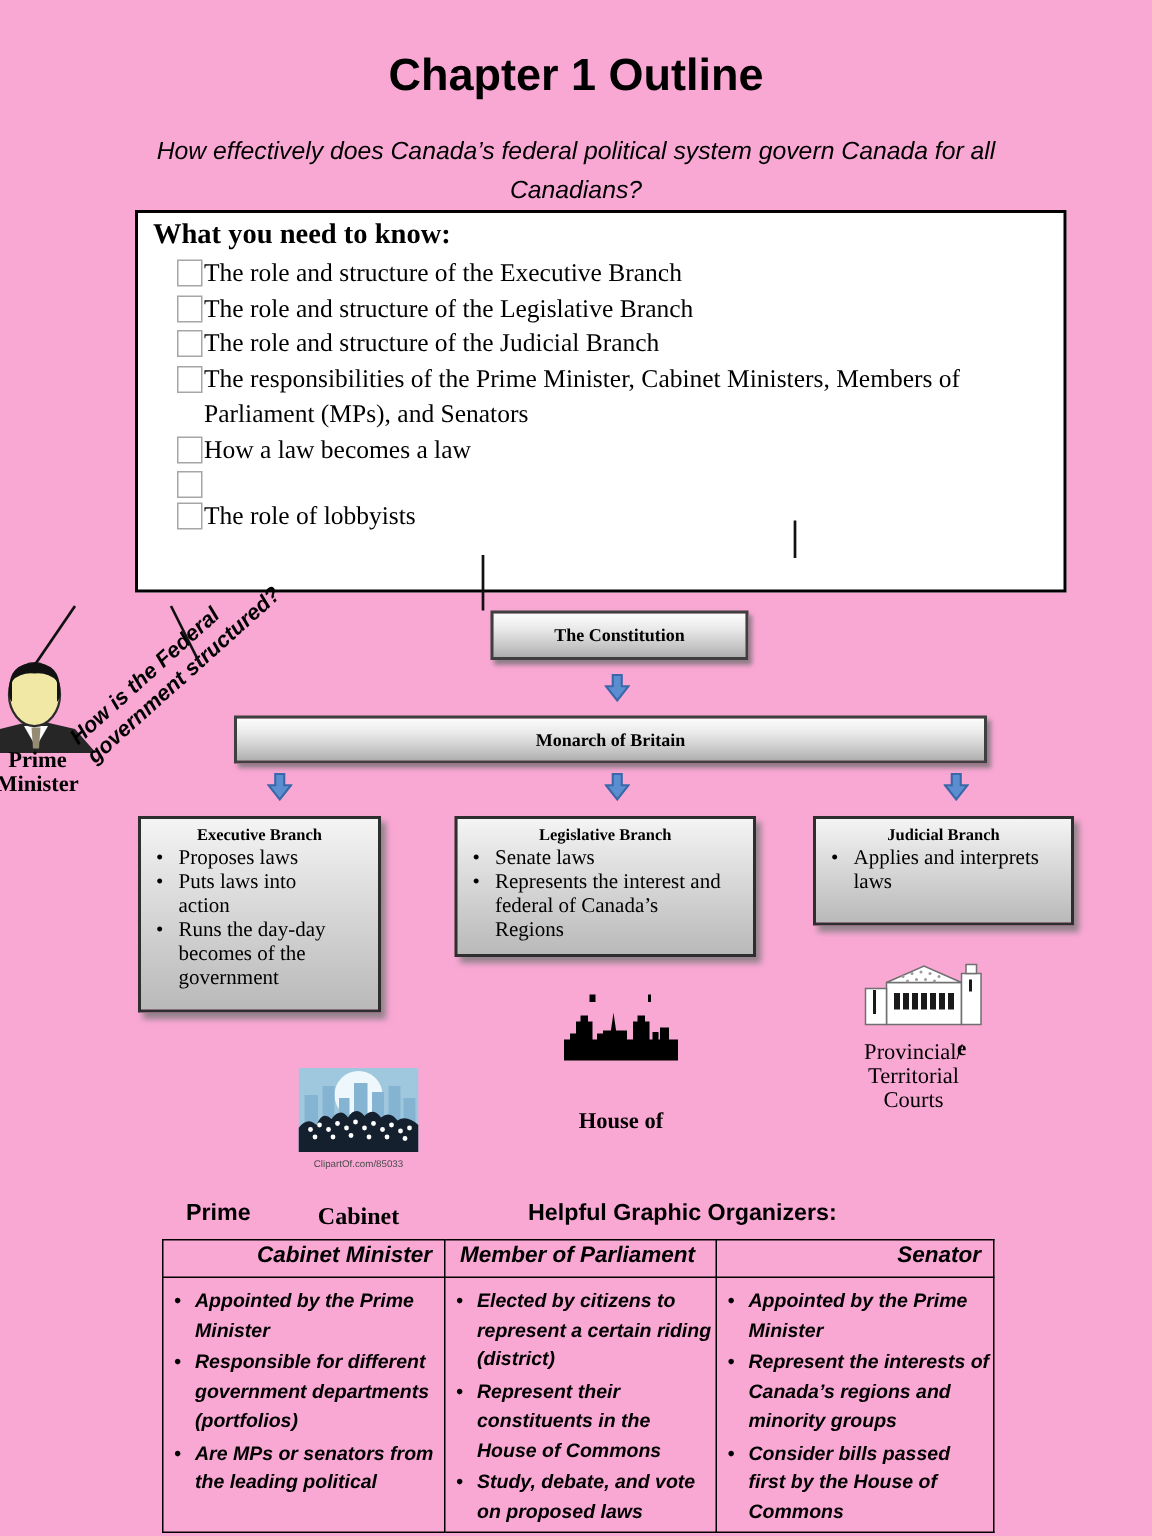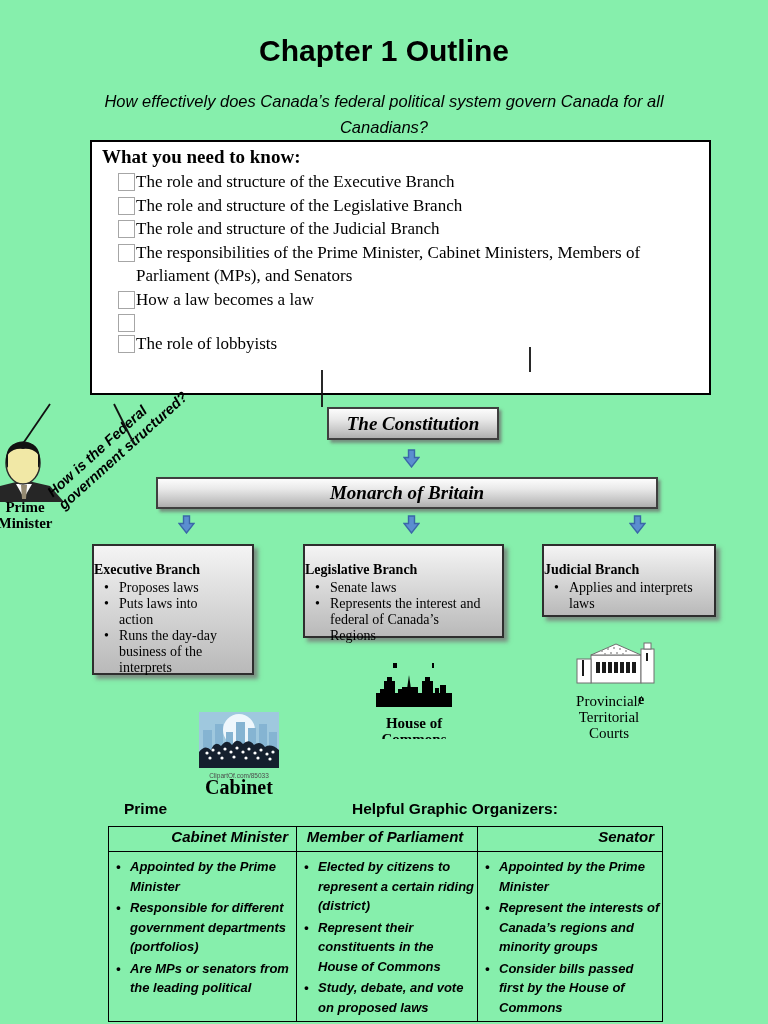--- a/index.html
+++ b/index.html
@@ -1,16 +1,16 @@
 <!DOCTYPE html>
 <html><head>
 <meta charset="utf-8">
 <style>
   html,body{margin:0;padding:0;background:#fff;}
-  .page{position:relative;width:768px;height:1024px;background:#86efac;overflow:hidden;
+  .page{position:relative;width:768px;height:1024px;background:#f9a8d4;overflow:hidden;
         font-family:"Liberation Serif",serif;color:#000;}
   
   .title{position:absolute;top:34px;left:0;width:768px;text-align:center;
          font-family:"Liberation Sans",sans-serif;font-weight:bold;font-size:30px;}
   .subtitle{position:absolute;top:88px;left:84px;width:600px;text-align:center;
          font-family:"Liberation Sans",sans-serif;font-style:italic;font-size:16.5px;line-height:1.6;}
   
   .knowbox{position:absolute;left:90px;top:140px;width:617px;height:251px;border:2.5px solid #000;background:#fff;}
   .knowbox h2{margin:4px 0 2px 10px;font-size:19px;font-weight:bold;}
   .kitem{display:flex;align-items:flex-start;margin-left:26px;line-height:23.5px;font-size:17px;}
@@ -21,36 +21,36 @@
   .pm-svg{position:absolute;left:-12px;top:440px;z-index:2;}
   .pm-label{position:absolute;left:-14px;top:499px;width:78px;text-align:center;
             font-weight:bold;font-size:15px;line-height:16px;z-index:2;}
   .question{position:absolute;left:44px;top:488px;transform:rotate(-42deg);transform-origin:0 0;
             font-family:"Liberation Sans",sans-serif;font-style:italic;font-weight:bold;
             font-size:14.5px;line-height:17px;white-space:nowrap;z-index:3;}
   
   .flowbox{position:absolute;border:2px solid #3f3f3f;
            background:linear-gradient(180deg,#fcfcfc 0%,#e9e9e9 35%,#c4c4c4 78%,#aeaeae 100%);
            box-shadow:2.5px 3px 3px rgba(110,110,110,.75);
-           text-align:center;font-weight:bold;font-size:19px;font-style:italic;}
+           text-align:center;font-weight:bold;font-size:12px;}
   .constitution{left:327px;top:407px;width:168px;height:29px;line-height:29px;}
   .monarch{left:156px;top:477px;width:498px;height:28px;line-height:28px;}
   .branch{position:absolute;border:2px solid #2e2e2e;
           background:linear-gradient(180deg,#f4f4f4 0%,#dcdcdc 40%,#b9b9b9 100%);
           box-shadow:3.5px 4px 4px rgba(120,120,120,.8);}
-  .branch h3{margin:16px 0 2px 0;text-align:left;font-size:14px;}
+  .branch h3{margin:5px 0 2px 0;text-align:center;font-size:11px;}
   .branch ul{margin:0;padding:0 20px 0 10px;list-style:none;font-size:14px;line-height:16px;}
   .branch li{position:relative;padding-left:15px;}
   .branch li::before{content:"\2022";position:absolute;left:0;top:0;}
   .b-exec{left:92px;top:544px;width:158px;height:127px;}
   .b-leg{left:303px;top:544px;width:197px;height:90px;}
   .b-jud{left:542px;top:544px;width:170px;height:69px;}
   .arrow{position:absolute;z-index:2;}
   
-  .clip-label{font-weight:bold;font-size:15px;text-align:center;line-height:16px;}
+  .clip-label{font-weight:bold;font-size:15px;text-align:center;line-height:16px;margin-top:24px;}
   .watermark{font-family:"Liberation Sans",sans-serif;font-size:6.5px;color:#4c4c4c;text-align:center;line-height:7px;}
   .cabinet-g{position:absolute;left:199px;top:712px;width:80px;}
   .house-g{position:absolute;left:374px;top:661px;width:80px;}
   .clipwrap{overflow:hidden;height:8px;}
   .courts-g{position:absolute;left:556px;top:640px;width:106px;}
   .courts-labels{position:relative;z-index:2;margin-top:1px;}
   .courts-labels div{font-weight:normal;font-size:15px;line-height:16px;text-align:center;}
   .stray-e{position:absolute;left:82px;top:52px;font-weight:bold;font-size:14px;z-index:1;}
   .senate-g{position:absolute;left:560px;top:735px;width:74px;}
   
@@ -145,21 +145,21 @@
   </svg>
   <svg class="arrow" style="left:629px;top:515px" width="17" height="19" viewBox="0 0 17 19">
     <path d="M5.5,1 L11.5,1 L11.5,8.5 L16,8.5 L8.5,18 L1,8.5 L5.5,8.5 Z" stroke-width="1.4" stroke="#3a67a8" fill="#5b8ed0"></path>
   </svg>
 
   <div class="branch b-exec">
     <h3>Executive Branch</h3>
     <ul>
       <li>Proposes laws</li>
       <li>Puts laws into action</li>
-      <li>Runs the day-day business of the interprets</li>
+      <li>Runs the day-day becomes of the government</li>
     </ul>
   </div>
   <div class="branch b-leg">
     <h3>Legislative Branch</h3>
     <ul>
       <li>Senate laws</li>
       <li>Represents the interest and federal of Canada’s Regions</li>
     </ul>
   </div>
   <div class="branch b-jud">
@@ -198,21 +198,21 @@
           <circle cx="74" cy="40" r="1.6"></circle>
         <circle cx="11" cy="46" r="1.6"></circle>
           <circle cx="23" cy="46" r="1.6"></circle>
           <circle cx="35" cy="45" r="1.6"></circle>
         <circle cx="47" cy="46" r="1.6"></circle>
           <circle cx="59" cy="46" r="1.6"></circle>
           <circle cx="71" cy="47" r="1.6"></circle>
       </g>
     </svg>
     <div class="watermark">ClipartOf.com/85033</div>
-    <div class="clip-label" style="font-size:20px">Cabinet</div>
+    <div class="clip-label" style="font-size:16px">Cabinet</div>
   </div>
 
   <div class="house-g">
     <svg width="80" height="50" viewBox="0 0 80 50">
       <g fill="#000">
         <rect x="19" y="2" width="4" height="5"></rect>
           <rect x="58" y="2" width="2" height="5"></rect>
         <rect x="2" y="32" width="76" height="14"></rect>
         <rect x="10" y="20" width="11" height="13"></rect>
           <rect x="13" y="16" width="5" height="6"></rect>

